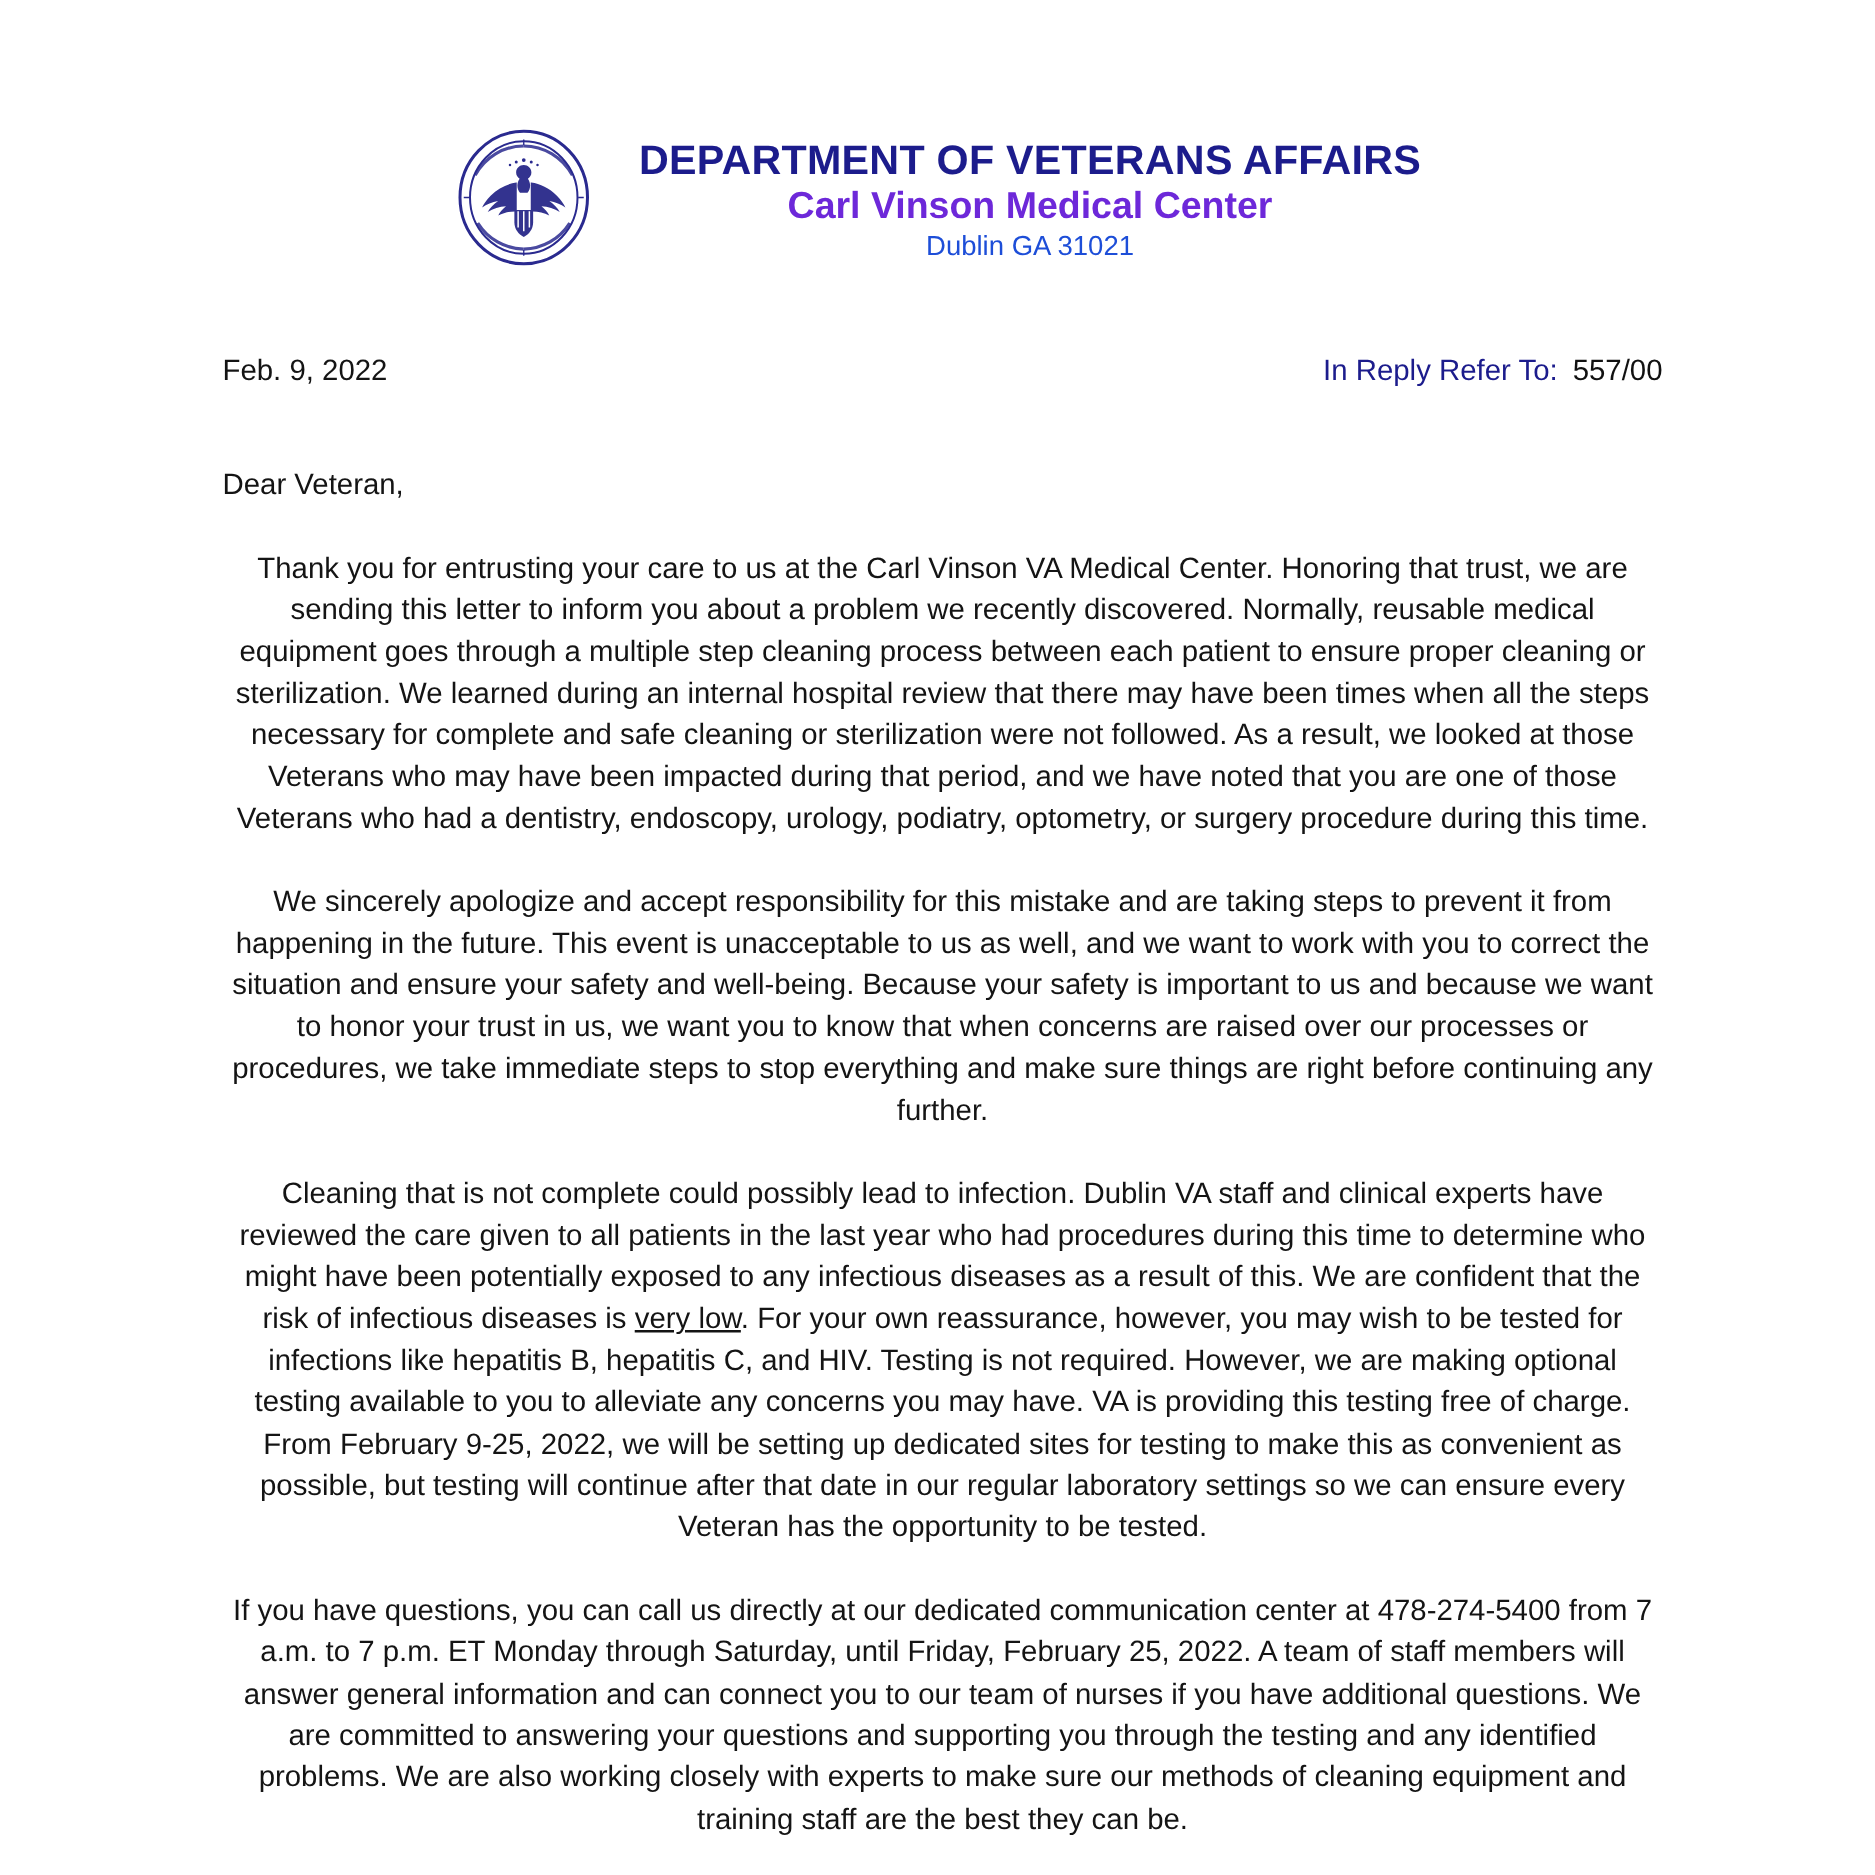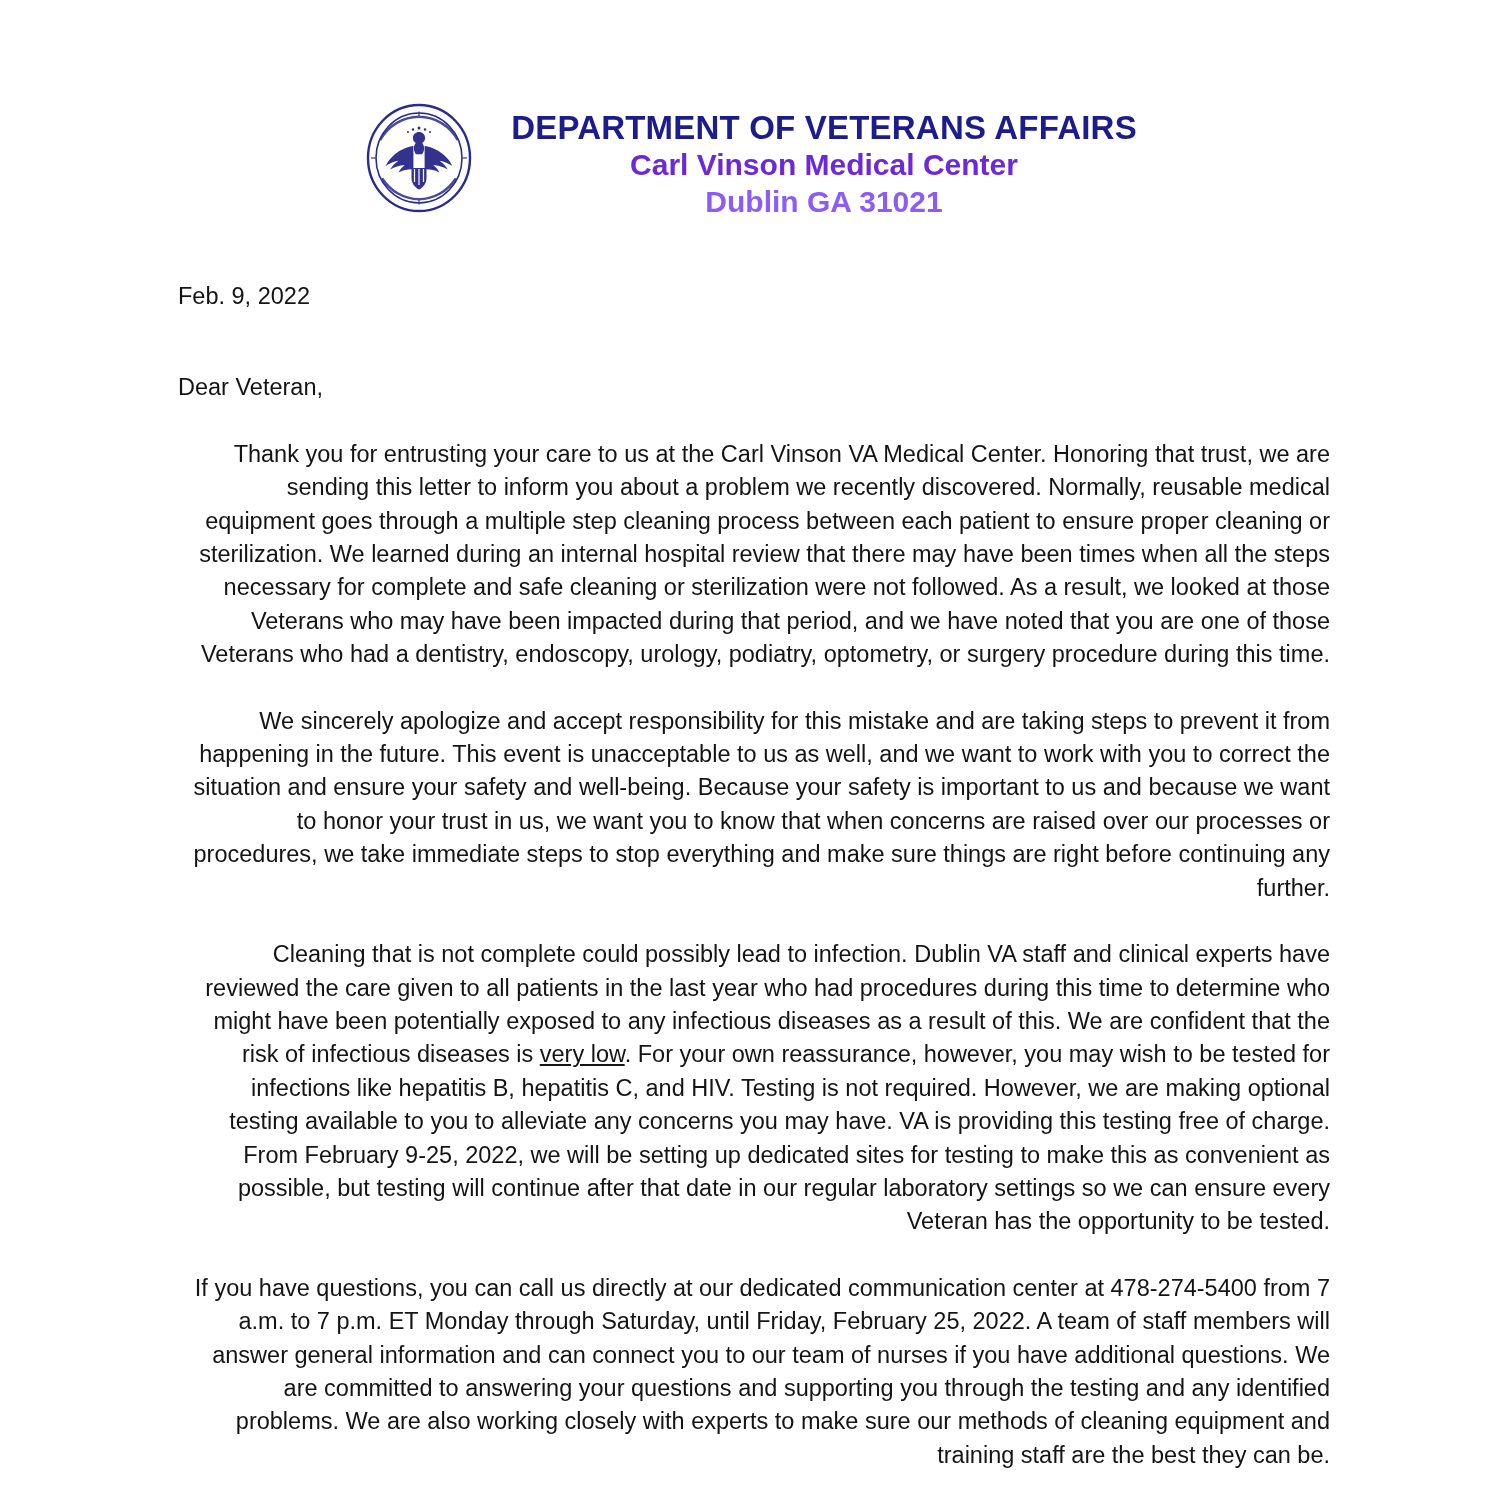--- a/index.html
+++ b/index.html
@@ -55,23 +55,23 @@
   .agency-line2 {
     font-family: "Liberation Sans Narrow", "Liberation Sans", sans-serif;
     font-weight: bold;
     font-size: 30px;
     color: #6d28d9;
     line-height: 1.22;
     white-space: nowrap;
   }
   .agency-line3 {
     font-family: "Liberation Sans Narrow", "Liberation Sans", sans-serif;
-    font-weight: bold;
-    font-size: 30px;
-    color: #8b5cf6;
+    font-weight: normal;
+    font-size: 22px;
+    color: #1d4ed8;
     line-height: 1.22;
     white-space: nowrap;
   }
 
   
   .doc-body {
     position: absolute;
     left: 178px;
     top: 260px;
     width: 1152px;
@@ -95,21 +95,21 @@
     color: #111111;
     margin-left: 12px;
   }
 
   .salutation {
     margin-bottom: 33px;
   }
 
   .para {
     margin: 0 0 33px 0;
-    text-align: right;
+    text-align: center;
   }
   .para:last-child { margin-bottom: 0; }
 
   .u { text-decoration: underline; }
 
   .closing {
     margin-top: 33px;
   }
 </style>
 </head>
@@ -161,20 +161,23 @@
       <div class="agency-line1">DEPARTMENT OF VETERANS AFFAIRS</div>
       <div class="agency-line2">Carl Vinson Medical Center</div>
       <div class="agency-line3">Dublin GA  31021</div>
     </div>
   </div>
 
   <div class="doc-body">
 
     <div class="meta-row">
       <div class="letter-date">Feb. 9, 2022</div>
+      <div class="refer-group">
+        <span class="refer-label">In Reply Refer To:</span><span class="refer-value">557/00</span>
+      </div>
     </div>
 
     <div class="salutation">Dear Veteran,</div>
 
     <p class="para">Thank you for entrusting your care to us at the Carl Vinson VA Medical Center. Honoring that trust, we are sending this letter to inform you about a problem we recently discovered. Normally, reusable medical equipment goes through a multiple step cleaning process between each patient to ensure proper cleaning or sterilization. We learned during an internal hospital review that there may have been times when all the steps necessary for complete and safe cleaning or sterilization were not followed. As a result, we looked at those Veterans who may have been impacted during that period, and we have noted that you are one of those Veterans who had a dentistry, endoscopy, urology, podiatry, optometry, or surgery procedure during this time.</p>
 
     <p class="para">We sincerely apologize and accept responsibility for this mistake and are taking steps to prevent it from happening in the future. This event is unacceptable to us as well, and we want to work with you to correct the situation and ensure your safety and well-being. Because your safety is important to us and because we want to honor your trust in us, we want you to know that when concerns are raised over our processes or procedures, we take immediate steps to stop everything and make sure things are right before continuing any further.</p>
 
     <p class="para"><span>Cleaning that is not complete could possibly lead to infection. Dublin VA staff and clinical experts have reviewed the care given to all patients in the last year who had procedures during this time to determine who might have been potentially exposed to any infectious diseases as a result of this. We are confident that the risk of infectious diseases is </span><span class="u">very low</span><span>. For your own reassurance, however, you may wish to be tested for infections like hepatitis B, hepatitis C, and HIV. Testing is not required. However, we are making optional testing available to you to alleviate any concerns you may have. VA is providing this testing free of charge. From February 9-25, 2022, we will be setting up dedicated sites for testing to make this as convenient as possible, but testing will continue after that date in our regular laboratory settings so we can ensure every Veteran has the opportunity to be tested.</span></p>
 

